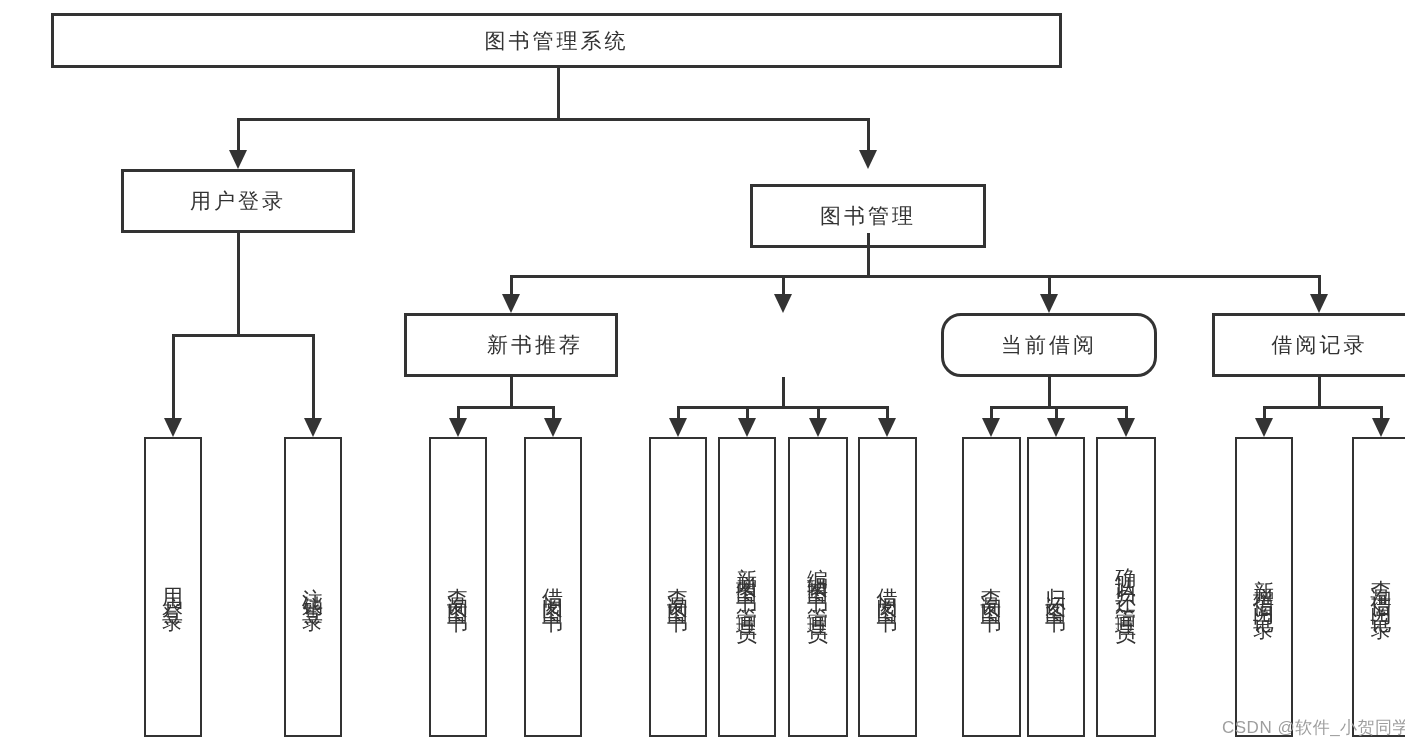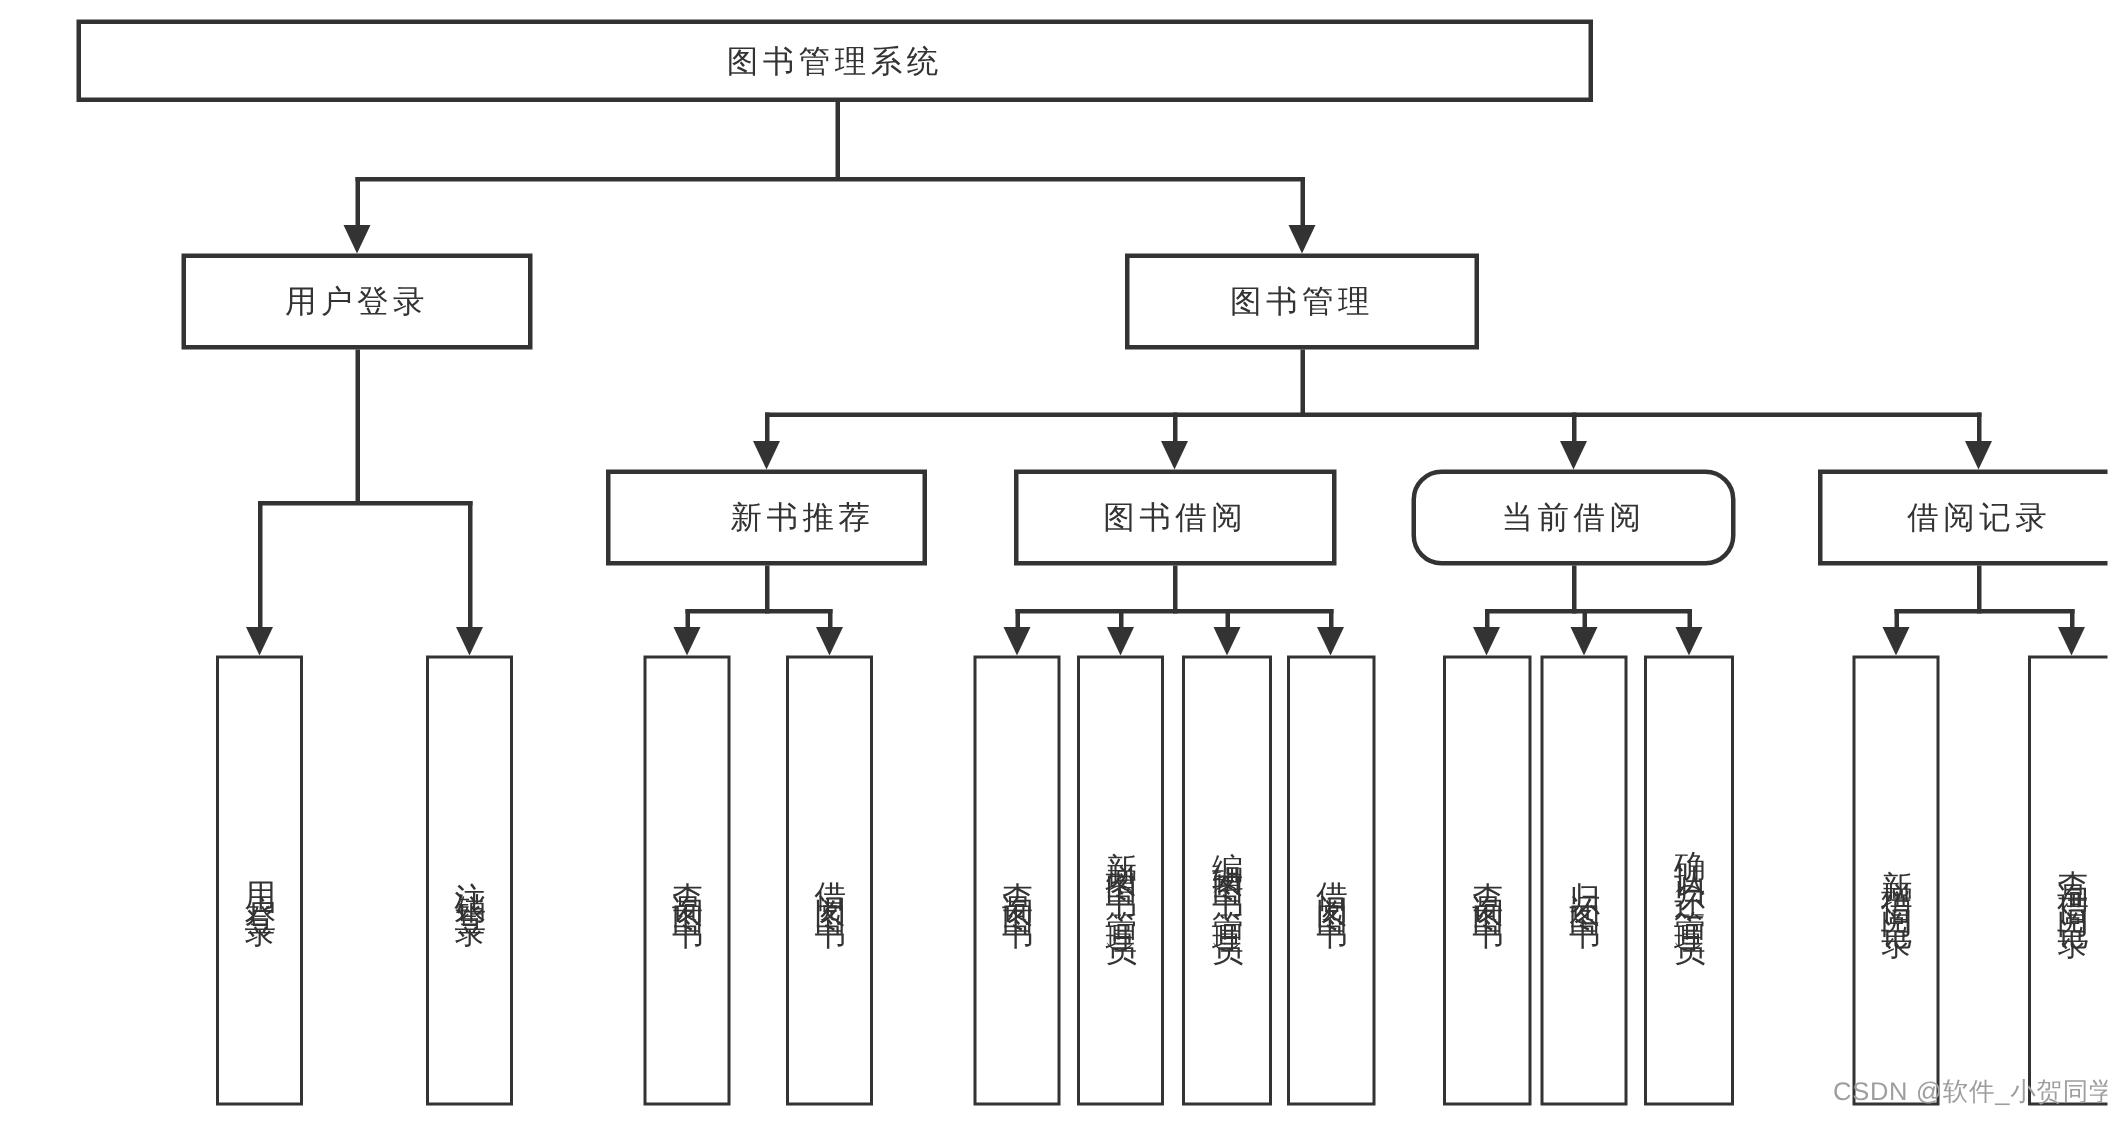--- a/index.html
+++ b/index.html
@@ -43,21 +43,21 @@
   <div class="vline" style="left:518px; top:68px; height:52px;"></div>
   <div class="hline" style="left:198px; top:118px; width:633px;"></div>
   <div class="vline" style="left:198px; top:118px; height:33px;"></div>
   <div class="vline" style="left:828px; top:118px; height:33px;"></div>
   <div class="arrow" style="left:190px; top:150px;"></div>
   <div class="arrow" style="left:820px; top:150px;"></div>
 
   <div class="box" style="left:82px; top:169px; width:234px; height:64px;">
     <span class="lbl">用户登录</span>
   </div>
-  <div class="box" style="left:711px; top:169px; width:236px; height:64px;">
+  <div class="box" style="left:711px; top:184px; width:236px; height:64px;">
     <span class="lbl">图书管理</span>
   </div>
 
   <div class="vline" style="left:198px; top:233px; height:103px;"></div>
   <div class="hline" style="left:133px; top:334px; width:143px;"></div>
   <div class="vline" style="left:133px; top:334px; height:88px;"></div>
   <div class="vline" style="left:273px; top:334px; height:88px;"></div>
   <div class="arrow" style="left:125px; top:418px;"></div>
   <div class="arrow" style="left:265px; top:418px;"></div>
 
@@ -67,23 +67,20 @@
   <div class="vline" style="left:743px;  top:275px; height:22px;"></div>
   <div class="vline" style="left:1009px; top:275px; height:22px;"></div>
   <div class="vline" style="left:1279px; top:275px; height:22px;"></div>
   <div class="arrow" style="left:463px;  top:294px;"></div>
   <div class="arrow" style="left:735px;  top:294px;"></div>
   <div class="arrow" style="left:1001px; top:294px;"></div>
   <div class="arrow" style="left:1271px; top:294px;"></div>
 
   <div class="box" style="left:365px; top:313px; width:214px; height:64px;padding-left:48px;">
     <span class="lbl">新书推荐</span>
-  </div>
-  <div class="box" style="left:637px; top:313px; width:215px; height:64px;">
-    <span class="lbl">图书借阅</span>
   </div>
   <div class="box" style="left:902px; top:313px; width:216px; height:64px;border-radius:20px;">
     <span class="lbl">当前借阅</span>
   </div>
   <div class="box" style="left:1173px; top:313px; width:215px; height:64px;">
     <span class="lbl">借阅记录</span>
   </div>
 
   <div class="vline" style="left:471px; top:377px; height:32px;"></div>
   <div class="hline" style="left:418px; top:406px; width:98px;"></div>

